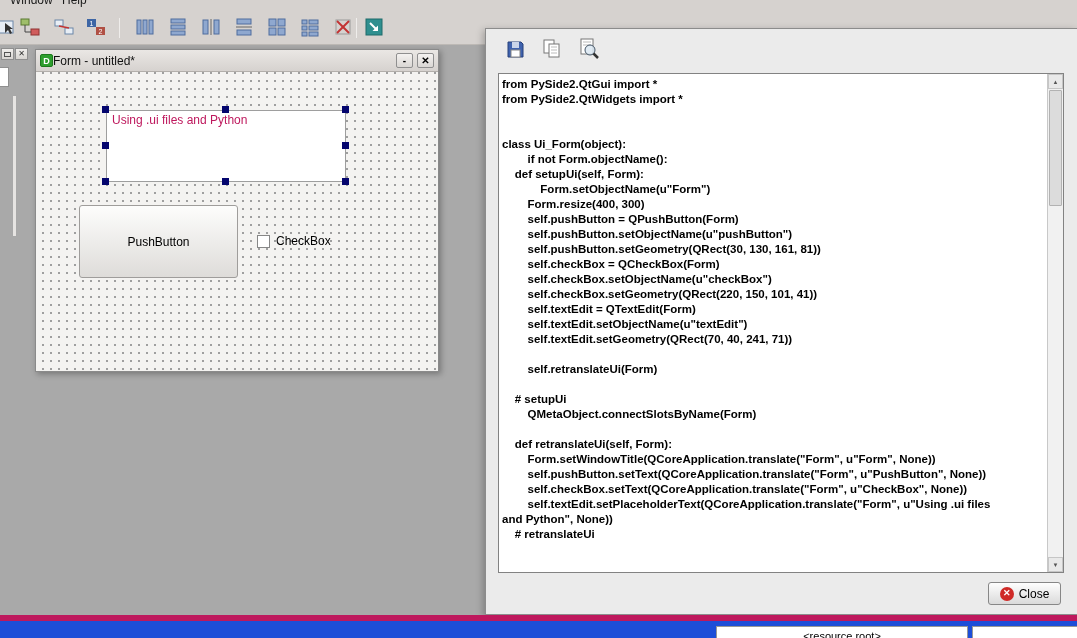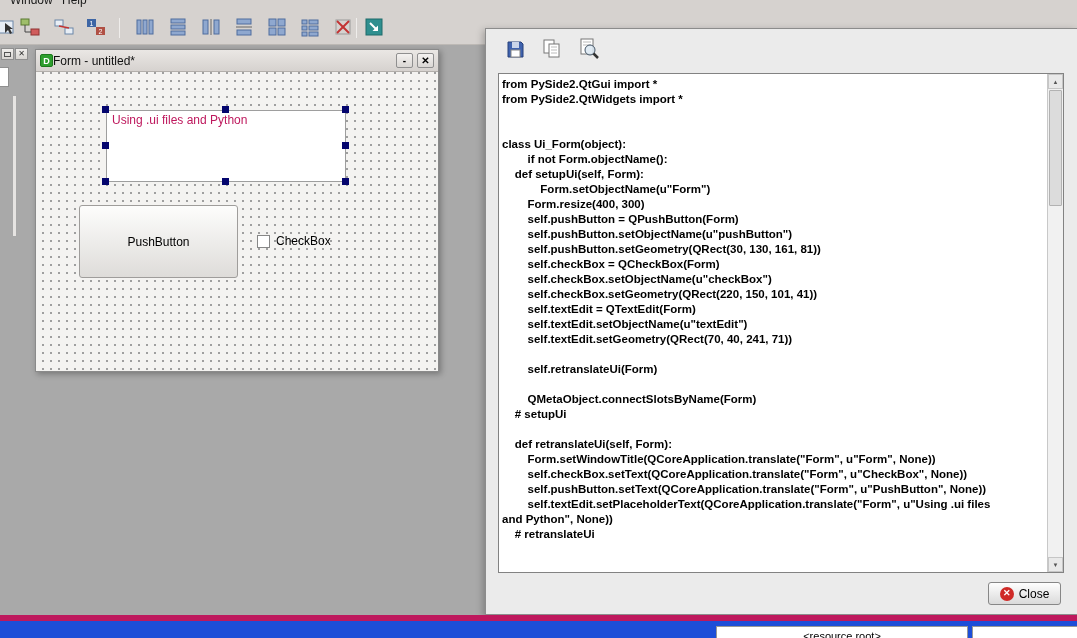--- a/index.html
+++ b/index.html
@@ -260,27 +260,27 @@
           <div class="code-line">        self.pushButton.setGeometry(QRect(30, 130, 161, 81))</div>
           <div class="code-line">        self.checkBox = QCheckBox(Form)</div>
           <div class="code-line">        self.checkBox.setObjectName(u"checkBox")</div>
           <div class="code-line">        self.checkBox.setGeometry(QRect(220, 150, 101, 41))</div>
           <div class="code-line">        self.textEdit = QTextEdit(Form)</div>
           <div class="code-line">        self.textEdit.setObjectName(u"textEdit")</div>
           <div class="code-line">        self.textEdit.setGeometry(QRect(70, 40, 241, 71))</div>
           <div class="code-line"></div>
           <div class="code-line">        self.retranslateUi(Form)</div>
           <div class="code-line"></div>
+          <div class="code-line">    # setupUi</div>
           <div class="code-line">        QMetaObject.connectSlotsByName(Form)</div>
-          <div class="code-line">    # setupUi</div>
           <div class="code-line"></div>
           <div class="code-line">    def retranslateUi(self, Form):</div>
           <div class="code-line">        Form.setWindowTitle(QCoreApplication.translate("Form", u"Form", None))</div>
+          <div class="code-line">        self.pushButton.setText(QCoreApplication.translate("Form", u"PushButton", None))</div>
           <div class="code-line">        self.checkBox.setText(QCoreApplication.translate("Form", u"CheckBox", None))</div>
-          <div class="code-line">        self.pushButton.setText(QCoreApplication.translate("Form", u"PushButton", None))</div>
           <div class="code-line">        self.textEdit.setPlaceholderText(QCoreApplication.translate("Form", u"Using .ui files</div>
           <div class="code-line">and Python", None))</div>
           <div class="code-line">    # retranslateUi</div>
         </div>
       <div class="vscrollbar">
         <div class="sb-arrow sb-up">▲</div>
         <div class="sb-thumb"></div>
         <div class="sb-arrow sb-down">▼</div>
       </div>
     </div>

